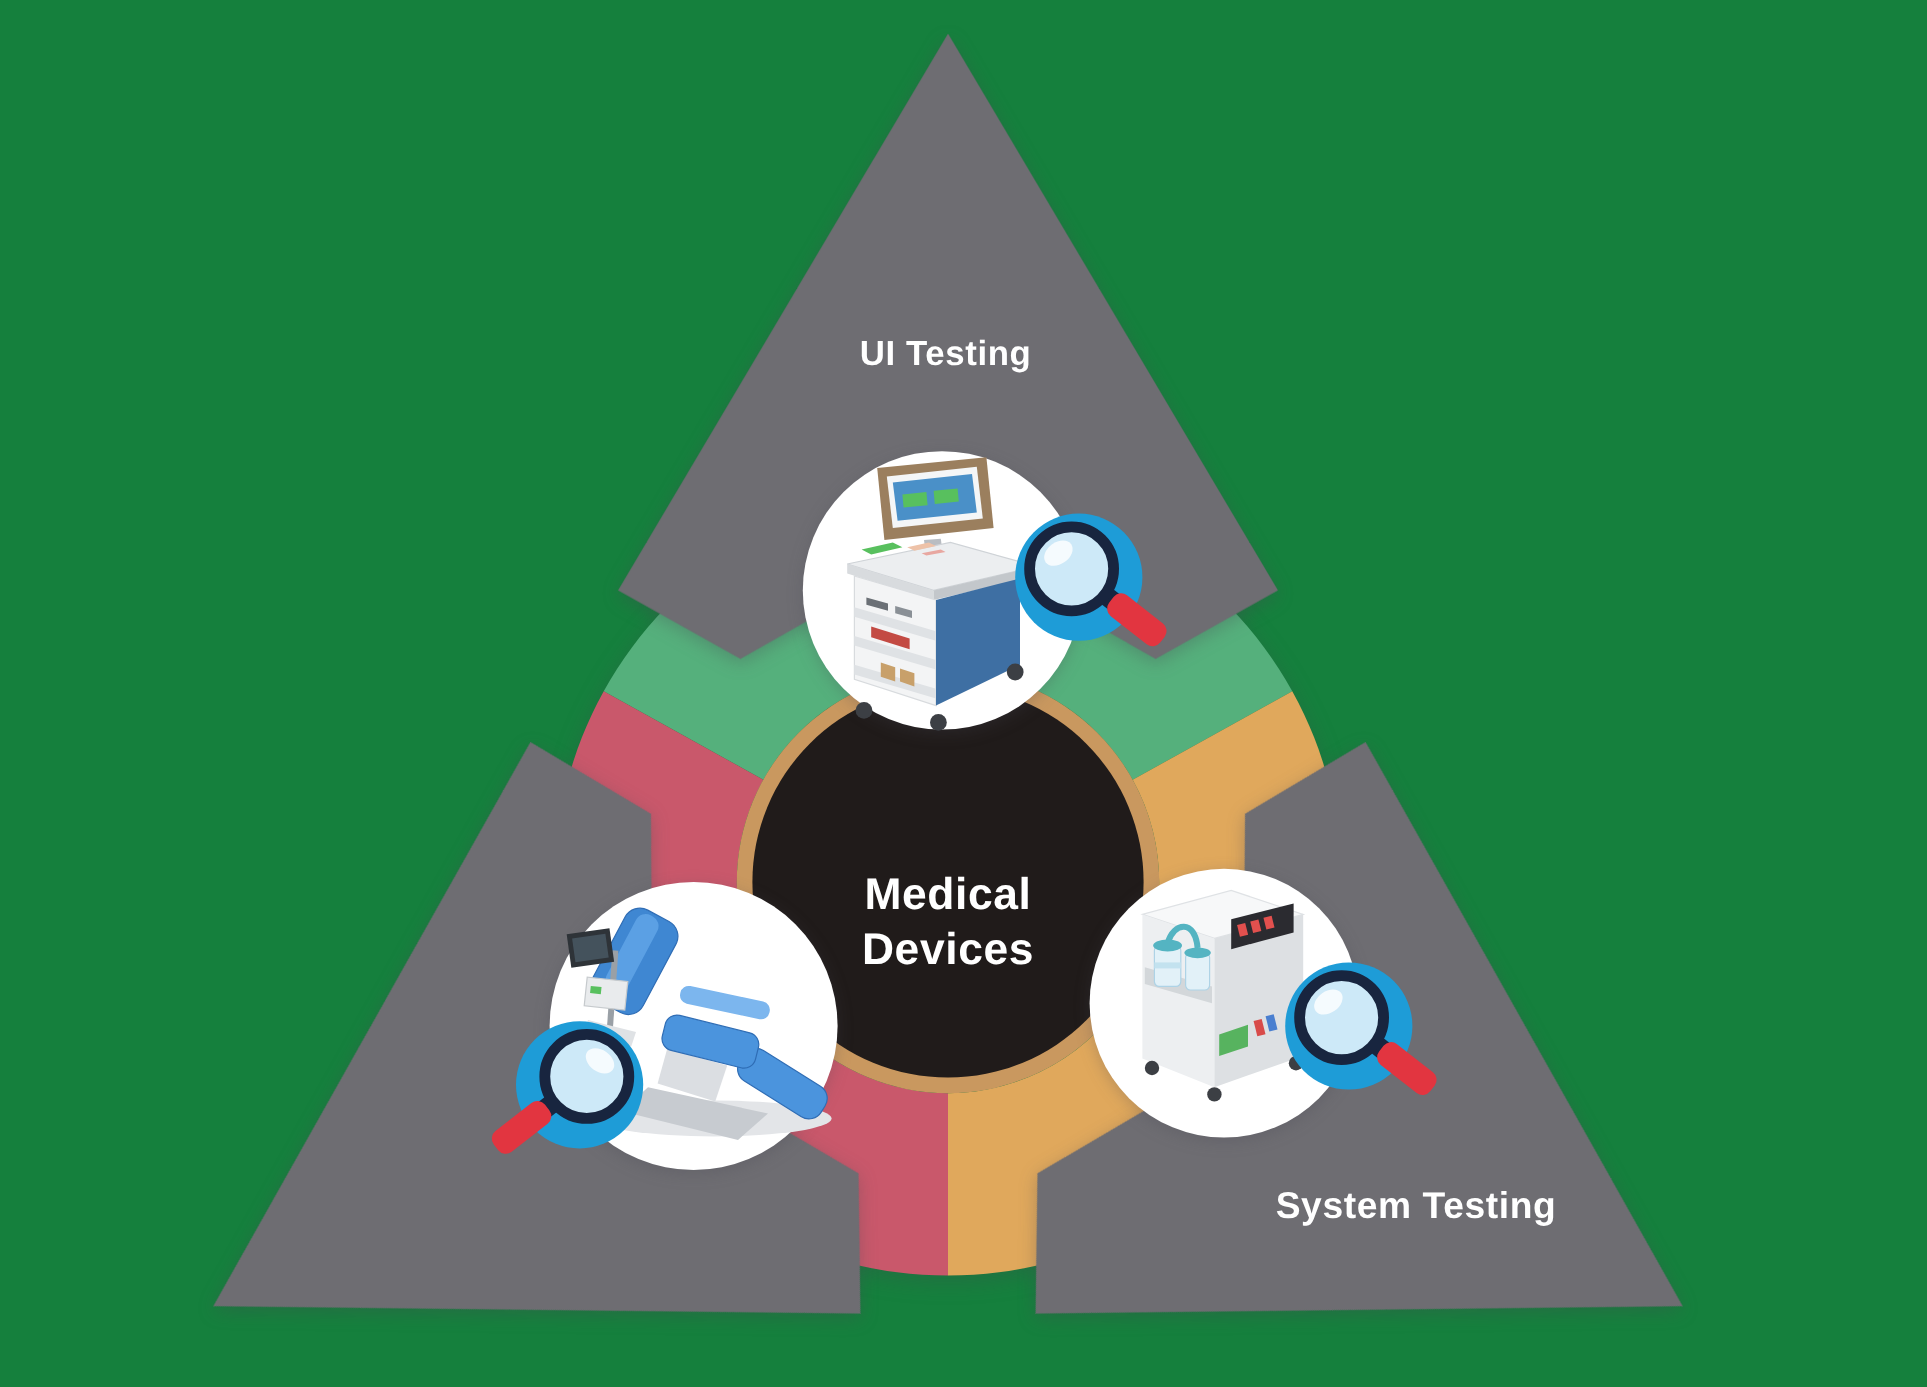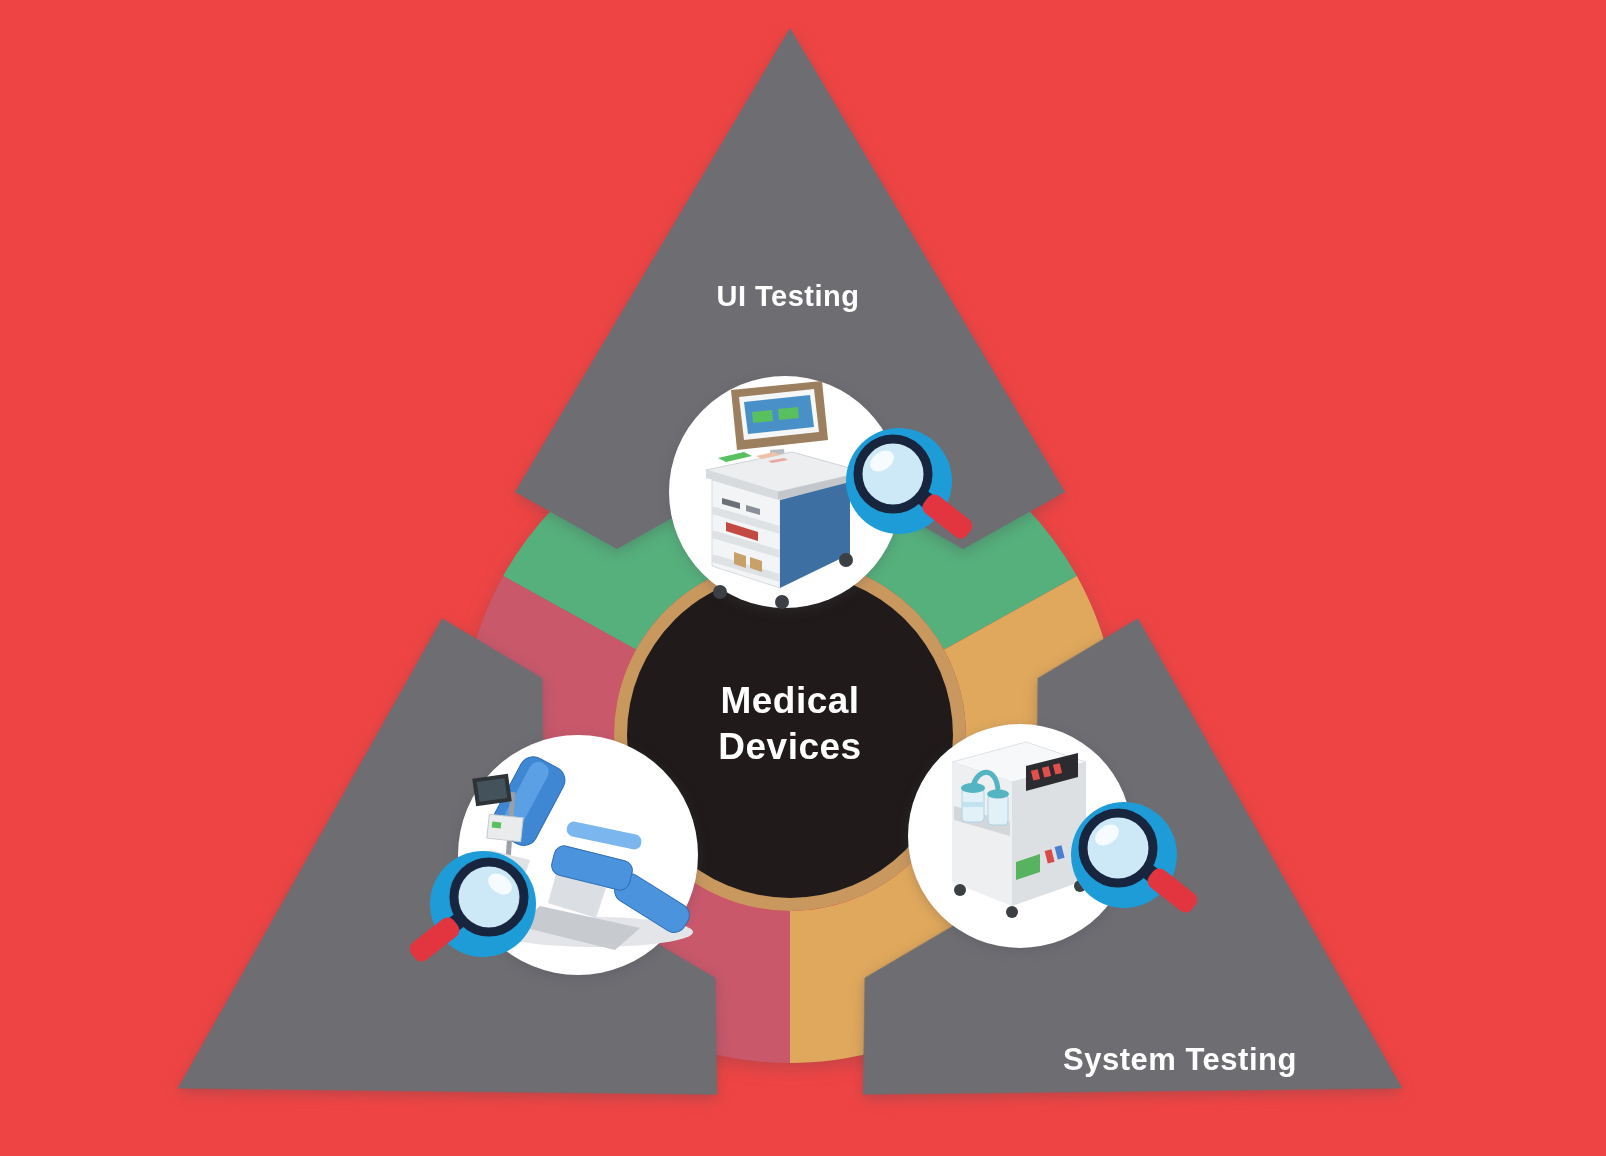--- a/index.html
+++ b/index.html
@@ -1,19 +1,19 @@
 <!DOCTYPE html>
 <html><head>
 <meta charset="utf-8">
 <style>
   html,body{margin:0;padding:0;background:#ffffff;}
   #stage{
     position:relative;
     width:1606px;height:1156px;
-    background:#ef4444;
+    background:#15803d;
     overflow:hidden;
     font-family:"Liberation Sans", sans-serif;
   }
   #scene{position:absolute;left:0;top:0;}
   .tri-g{filter:drop-shadow(0 4px 7px rgba(70,70,80,.32));}
   .ring-g{filter:drop-shadow(0 5px 9px rgba(70,70,80,.28));}
   .circ-g{filter:drop-shadow(0 3px 6px rgba(70,70,80,.26));}
   .label{
     position:absolute;
     transform:translate(-50%,-50%);
@@ -158,16 +158,16 @@
     </g>
 
     <use href="#mag" transform="translate(893,474)"></use>
     <use href="#mag" transform="translate(489,897) scale(-1,1)"></use>
     <use href="#mag" transform="translate(1118,848)"></use>
   </svg>
 
   <div class="label vertex-label top" style="left:788px; top:296px;">UI Testing</div>
 
 
-  <div class="label vertex-label" style="left:1180px; top:1060px;">System Testing</div>
+  <div class="label vertex-label" style="left:1180px; top:1005px;">System Testing</div>
 
-  <div class="center-label" style="left:790px; top:724px;">Medical Devices</div>
+  <div class="center-label" style="left:790px; top:768px;">Medical Devices</div>
 </div>
 
 </body></html>

